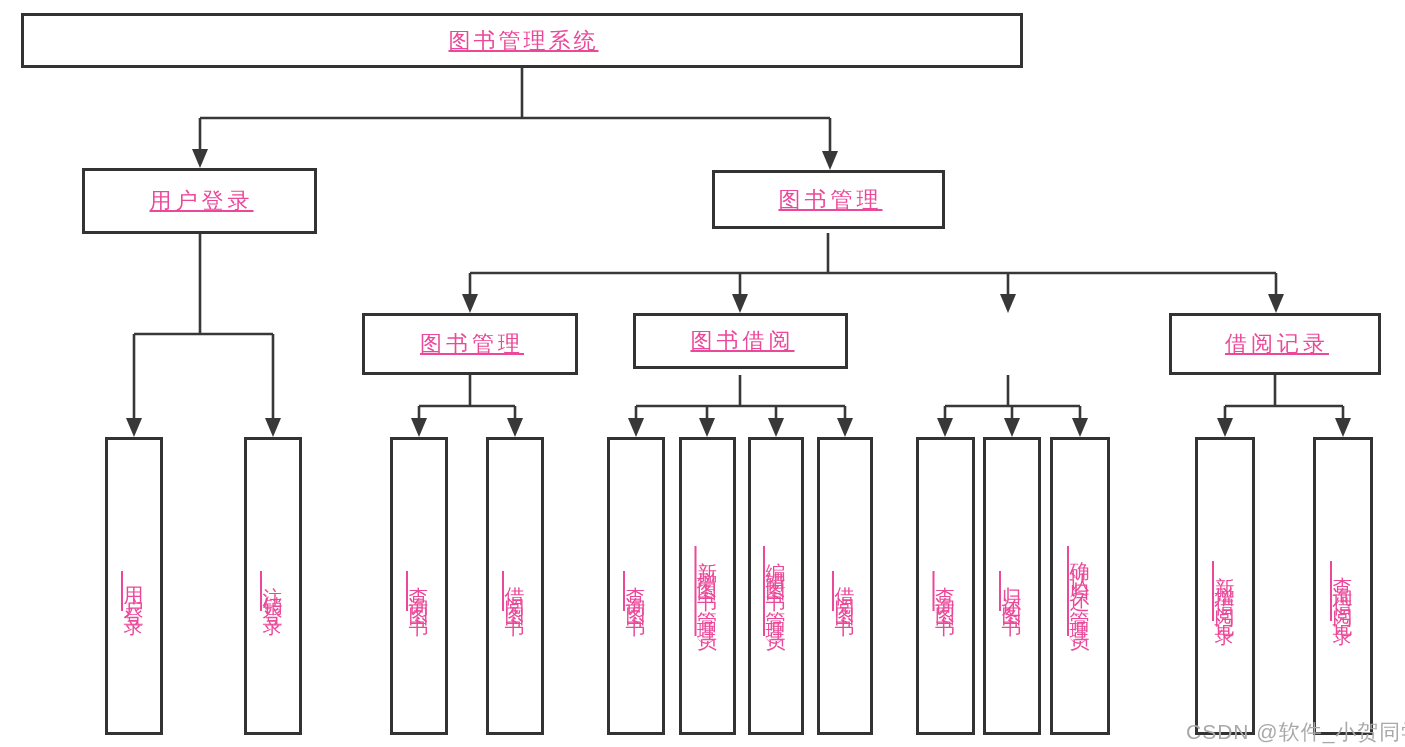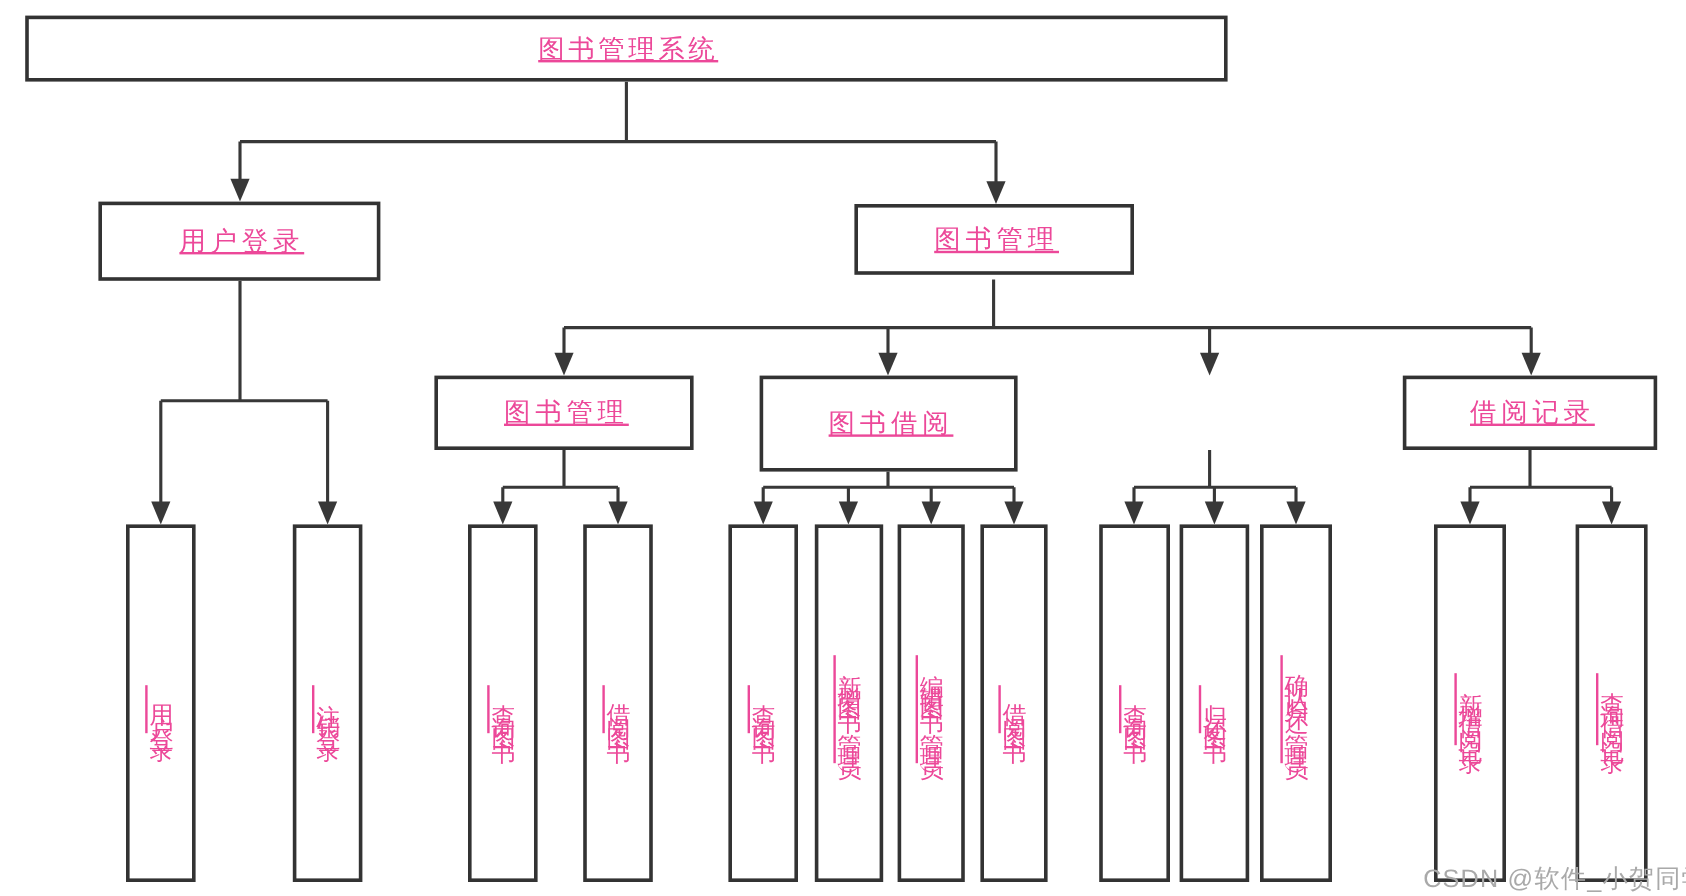--- a/index.html
+++ b/index.html
@@ -113,21 +113,21 @@
     <polygon class="arrowhead" points="1217,418 1233,418 1225,437"></polygon>
     <polygon class="arrowhead" points="1335,418 1351,418 1343,437"></polygon>
   </svg>
 
   <div class="node root-label" style="left:21px; top:13px; width:1002px; height:55px;">图书管理系统</div>
 
   <div class="node h-label" style="left:82px; top:168px; width:235px; height:66px;">用户登录</div>
   <div class="node h-label" style="left:712px; top:170px; width:233px; height:59px;">图书管理</div>
 
   <div class="node h-label" style="left:362px; top:313px; width:216px; height:62px;">图书管理</div>
-  <div class="node h-label" style="left:633px; top:313px; width:215px; height:80px;">图书借阅</div>
+  <div class="node h-label" style="left:633px; top:313px; width:215px; height:56px;">图书借阅</div>
   <div class="node h-label" style="left:1169px; top:313px; width:212px; height:62px;">借阅记录</div>
 
   <div class="node" style="left:105px; top:437px; width:58px; height:298px;">
     <span class="leaf-text">用户登录</span>
   </div>
   <div class="node" style="left:244px; top:437px; width:58px; height:298px;">
     <span class="leaf-text">注销登录</span>
   </div>
 
   <div class="node" style="left:390px; top:437px; width:58px; height:298px;">

